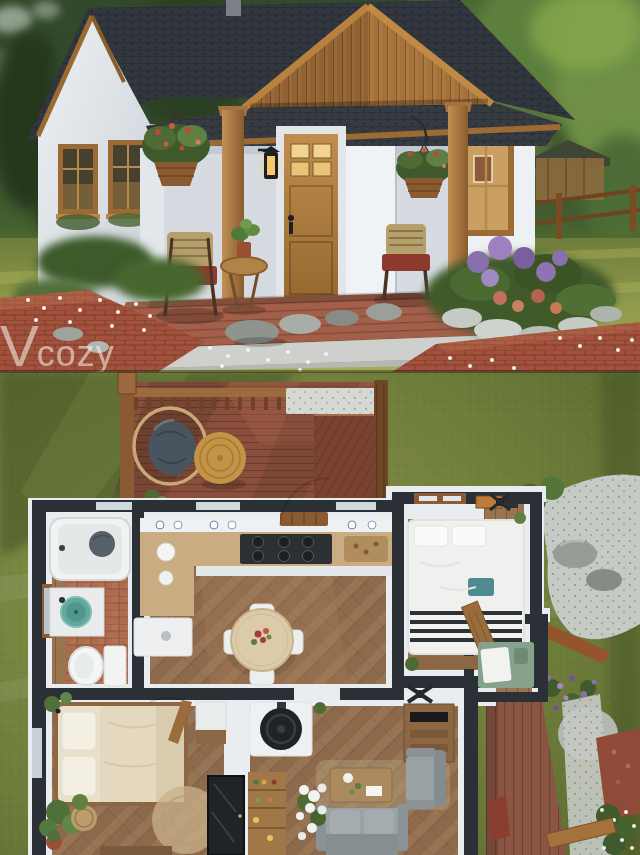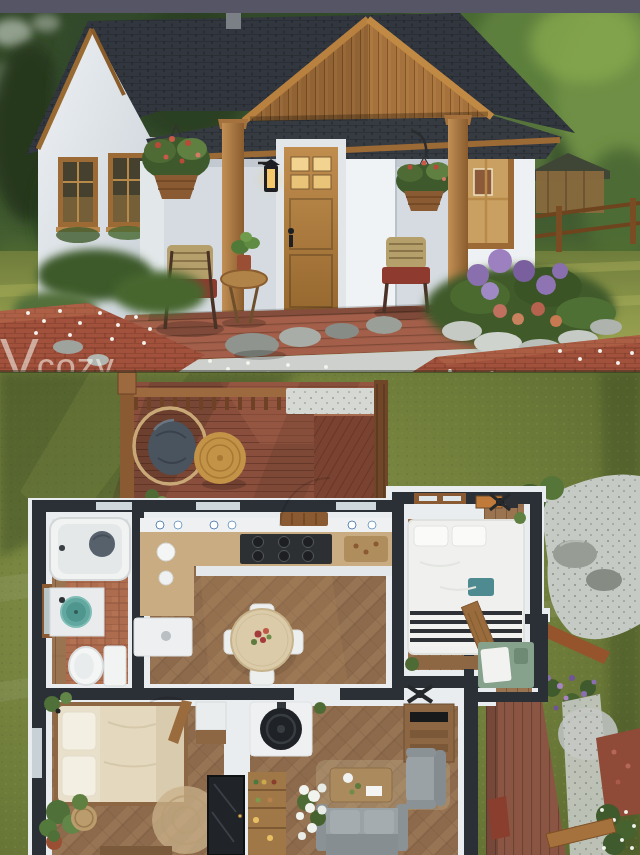--- a/index.html
+++ b/index.html
@@ -1,19 +1,19 @@
 <!DOCTYPE html>
 <html><head>
 <meta charset="utf-8">
 <style>
   html,body{margin:0;padding:0;background:#222;}
   .canvas{position:relative;width:640px;height:855px;overflow:hidden;background:#556;font-family:"Liberation Sans",sans-serif;}
   .section{position:absolute;left:0;width:640px;}
   .section svg{display:block;}
-  .exterior{top:13px;height:372px;}
+  .exterior{top:0;height:372px;}
   .plan{top:372px;height:483px;}
   .watermark{position:absolute;left:0px;top:312px;color:rgba(250,250,244,0.55);pointer-events:none;white-space:nowrap;}
   .watermark .wm-v{font-size:58px;font-weight:400;letter-spacing:-2px;}
   .watermark .wm-rest{font-size:36px;font-weight:400;letter-spacing:1px;}
   .seam{position:absolute;top:370px;left:0;width:640px;height:3px;background:rgba(30,40,20,.45);}
 </style>
 </head>
 <body>
 
 <div class="canvas">

